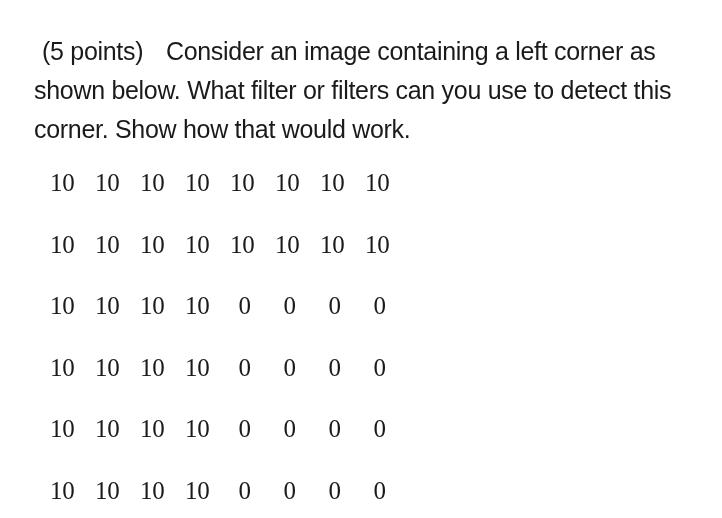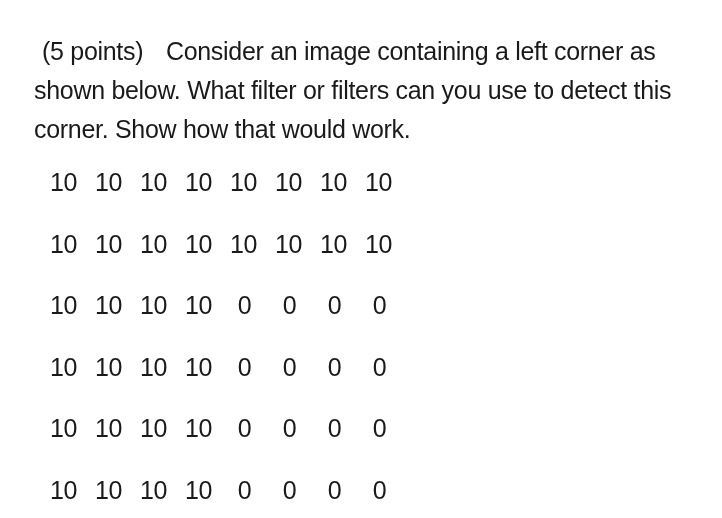--- a/index.html
+++ b/index.html
@@ -26,20 +26,21 @@
       font-size: 25px;
       line-height: 1.5;
       letter-spacing: -0.3px;
     }
     .matrix-row {
       white-space: pre;
     }
     .cell {
       display: inline-block;
       text-align: left;
+      font-family: Liberation Serif, serif;
     }
     .cell-10 {
       width: 29px;
     }
     .cell-0 {
       width: 29px;
       text-align: center;
     }
   </style>
 </head>

